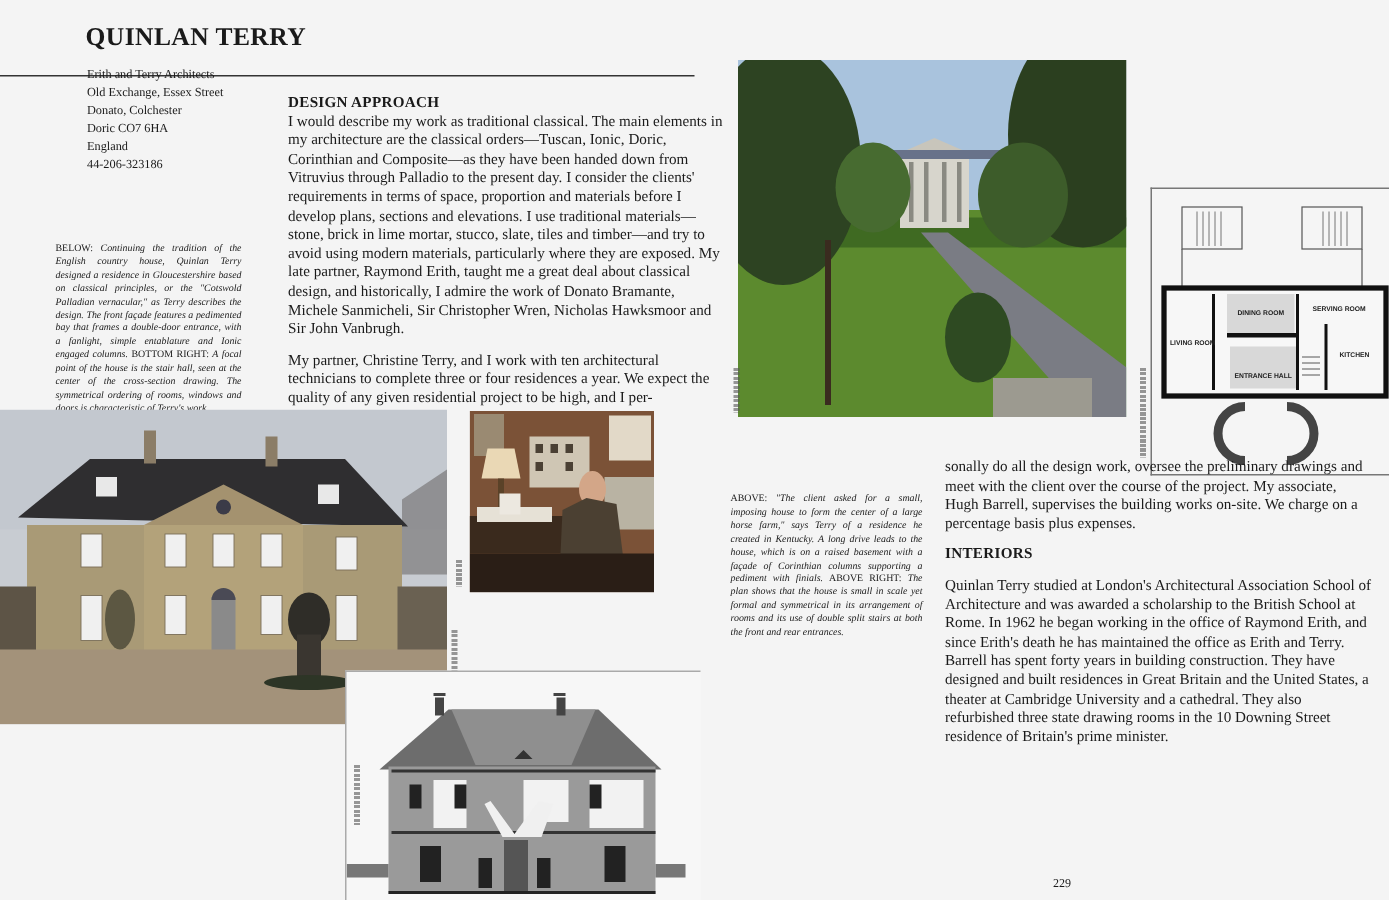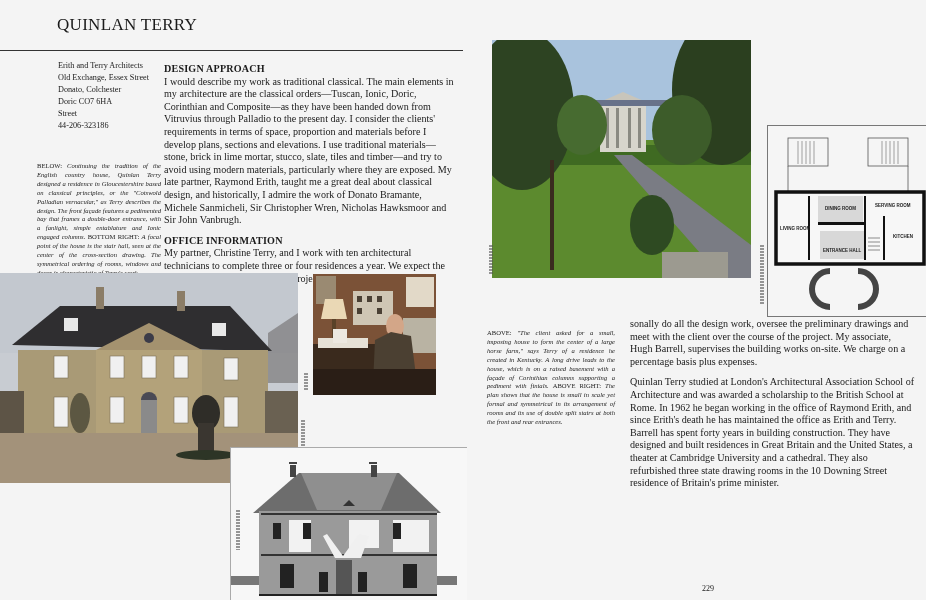--- a/index.html
+++ b/index.html
@@ -1,62 +1,61 @@
 <!DOCTYPE html>
 <html><head>
 <meta charset="utf-8">
 <style>
   html, body { margin:0; padding:0; }
   body { width:926px; height:600px; background:#f4f4f4; position:relative; overflow:hidden;
          font-family:"Liberation Serif","DejaVu Serif",serif; color:#1a1a1a; }
   .abs { position:absolute; }
-  .title { left:57px; top:15px; font-size:17px; font-weight:normal; letter-spacing:0.3px; }
+  .title { left:57px; top:15px; font-size:17px; font-weight:bold; letter-spacing:0.3px; }
   .rule { left:0; top:50px; width:463px; height:0; border-top:1.5px solid #333; }
-  .addr { left:58px; top:60px; font-size:8.2px; line-height:12px; }
+  .addr { left:58px; top:44px; font-size:8.2px; line-height:12px; }
   .caption { font-style:italic; font-size:6.6px; line-height:8.9px; text-align:justify; }
   .caption .up { font-style:normal; }
   .cap1 { left:37px; top:162px; width:124px; }
   .cap2 { left:487px; top:329px; width:128px; }
   .body-col { font-size:10.1px; line-height:12.6px; }
   .body-col h3 { margin:0; font-size:10.1px; font-weight:bold; letter-spacing:0.2px; }
   .body-col p { margin:0; }
   .sec { margin-bottom:8px; }
-  .col1 { left:164px; top:63px; width:290px; }
-  .col2 { left:630px; top:318px; width:285px; }
+  .col1 { left:192px; top:63px; width:290px; }
+  .col2 { left:630px; top:306px; width:285px; }
   .pageno { left:702px; top:584px; font-size:8px; }
   .photo { overflow:hidden; }
   .credit { width:4px; background:repeating-linear-gradient(to bottom,#555 0 2px,transparent 2px 3px); opacity:0.6; }
   .label-room { position:absolute; font-family:"Liberation Sans","DejaVu Sans",sans-serif; font-size:4.5px; font-weight:bold; color:#222; white-space:nowrap; }
 </style>
 </head>
 <body>
 
 <div class="abs title">QUINLAN TERRY</div>
 <div class="abs rule"></div>
 
 <div class="abs addr">
   <div>Erith and Terry Architects</div>
   <div>Old Exchange, Essex Street</div>
   <div>Donato, Colchester</div>
   <div>Doric CO7 6HA</div>
-  <div>Street</div>
+  <div>England</div>
   <div>44-206-323186</div>
 </div>
 
 <div class="abs caption cap1">
   <span class="up">BELOW:</span><span> Continuing the tradition of the English country house, Quinlan Terry designed a residence in Gloucestershire based on classical principles, or the "Cotswold Palladian vernacular," as Terry describes the design. The front façade features a pedimented bay that frames a double-door entrance, with a fanlight, simple entablature and Ionic engaged columns. </span><span class="up">BOTTOM RIGHT:</span><span> A focal point of the house is the stair hall, seen at the center of the cross-section drawing. The symmetrical ordering of rooms, windows and doors is characteristic of Terry's work.</span>
 </div>
 
 <div class="abs body-col col1">
   <div class="sec">
     <h3>DESIGN APPROACH</h3>
     <p>I would describe my work as traditional classical. The main elements in my architecture are the classical orders—Tuscan, Ionic, Doric, Corinthian and Composite—as they have been handed down from Vitruvius through Palladio to the present day. I consider the clients' requirements in terms of space, proportion and materials before I develop plans, sections and elevations. I use traditional materials—stone, brick in lime mortar, stucco, slate, tiles and timber—and try to avoid using modern materials, particularly where they are exposed. My late partner, Raymond Erith, taught me a great deal about classical design, and historically, I admire the work of Donato Bramante, Michele Sanmicheli, Sir Christopher Wren, Nicholas Hawksmoor and Sir John Vanbrugh.</p>
   </div>
   <div class="sec">
-    <h3>OFFICE INFORMATION</h3>
     <p>My partner, Christine Terry, and I work with ten architectural technicians to complete three or four residences a year. We expect the quality of any given residential project to be high, and I per-</p>
   </div>
 </div>
 
 <div class="abs photo" style="left:0;top:273px;width:298px;height:210px;">
   <svg width="298" height="210" viewBox="0 0 298 210">
     <rect width="298" height="210" fill="#c8ccd2"></rect>
     <rect y="0" width="298" height="80" fill="#c3c8cf"></rect>
     <polygon points="268,60 298,40 298,110 268,110" fill="#6e6a6a" opacity="0.6"></polygon>
     <polygon points="12,72 60,33 230,33 272,78" fill="#2f2e30"></polygon>
@@ -228,19 +227,20 @@
 
 <div class="abs caption cap2">
   <span class="up">ABOVE:</span><span> "The client asked for a small, imposing house to form the center of a large horse farm," says Terry of a residence he created in Kentucky. A long drive leads to the house, which is on a raised basement with a façade of Corinthian columns supporting a pediment with finials. </span><span class="up">ABOVE RIGHT:</span><span> The plan shows that the house is small in scale yet formal and symmetrical in its arrangement of rooms and its use of double split stairs at both the front and rear entrances.</span>
 </div>
 
 <div class="abs body-col col2">
   <div class="sec">
     <p>sonally do all the design work, oversee the preliminary drawings and meet with the client over the course of the project. My associate, Hugh Barrell, supervises the building works on-site. We charge on a percentage basis plus expenses.</p>
   </div>
   <div class="sec">
+    <h3>INTERIORS</h3>
   </div>
   <div class="sec">
     <p>Quinlan Terry studied at London's Architectural Association School of Architecture and was awarded a scholarship to the British School at Rome. In 1962 he began working in the office of Raymond Erith, and since Erith's death he has maintained the office as Erith and Terry. Barrell has spent forty years in building construction. They have designed and built residences in Great Britain and the United States, a theater at Cambridge University and a cathedral. They also refurbished three state drawing rooms in the 10 Downing Street residence of Britain's prime minister.</p>
   </div>
 </div>
 
 <div class="abs pageno">229</div>
 
 </body></html>

